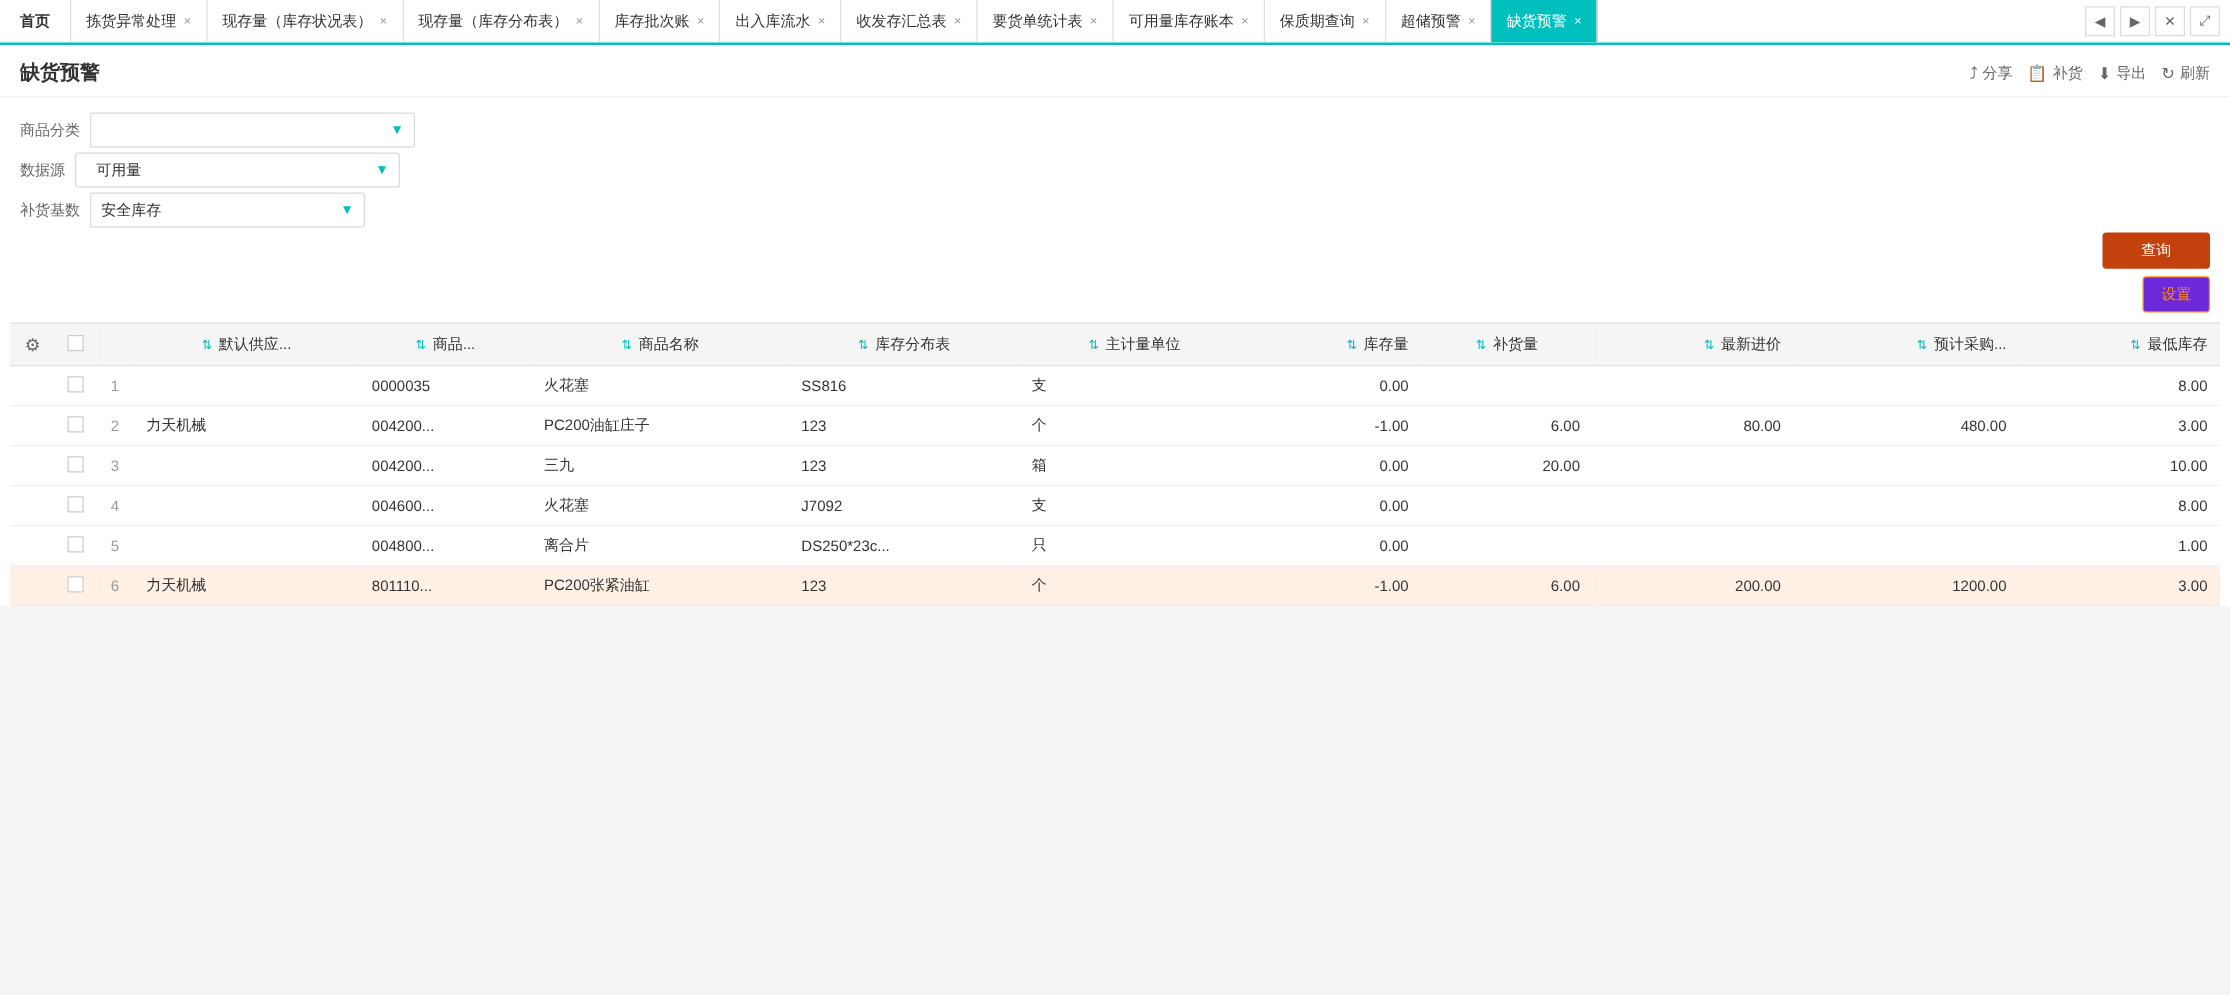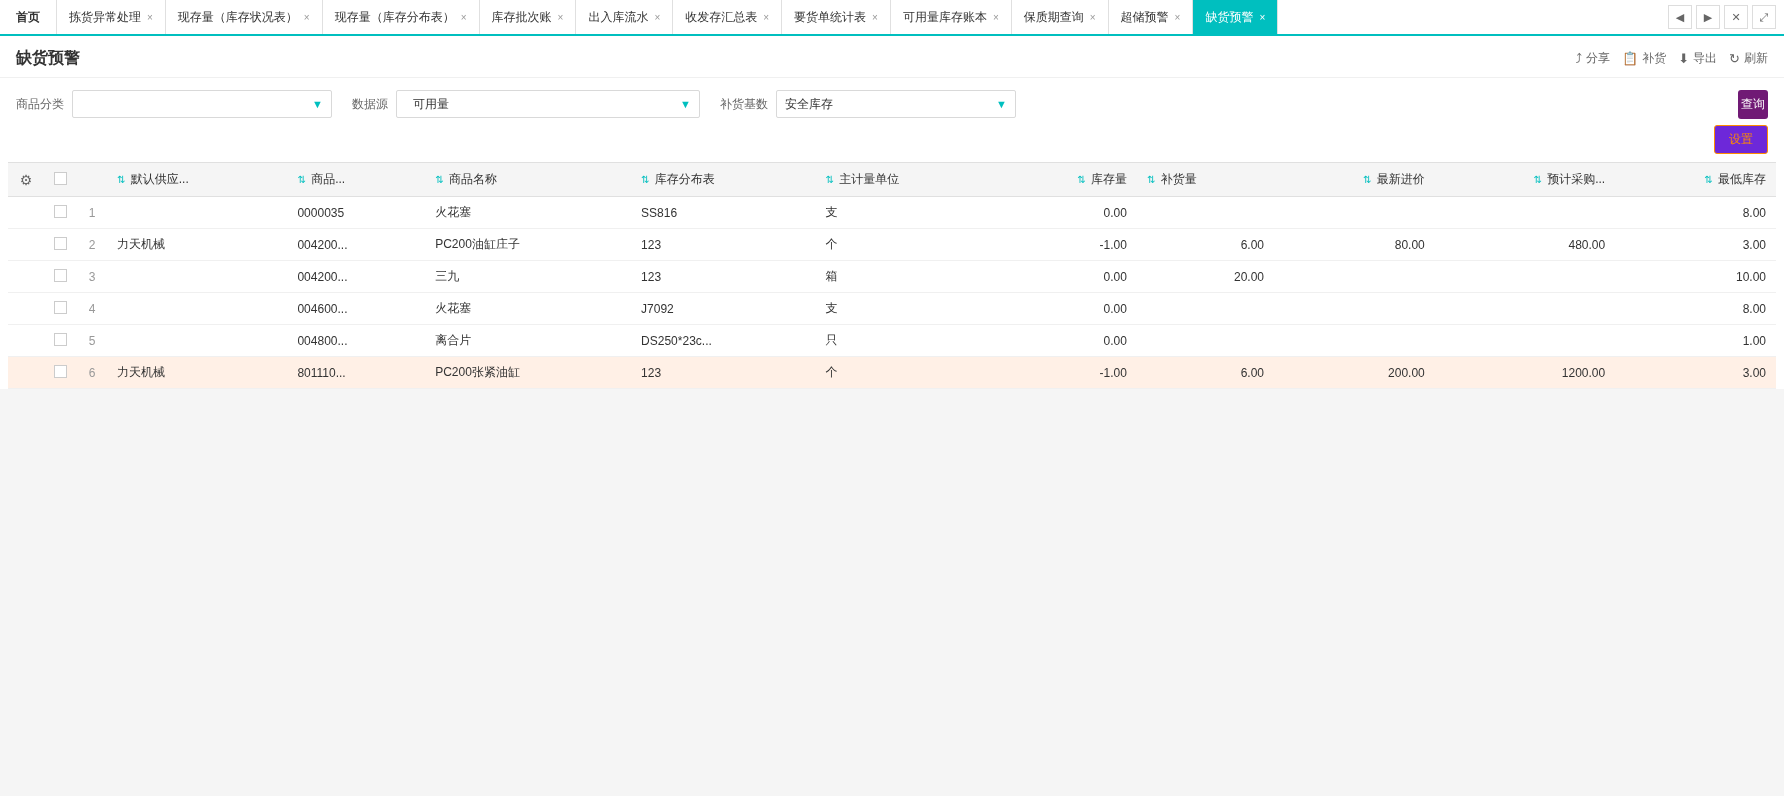--- a/index.html
+++ b/index.html
@@ -89,24 +89,24 @@
       cursor: pointer;
       font-size: 12px;
     }
     .action-btn .icon { font-size: 13px; }
     .filter-label {
       color: #666;
       font-size: 12px;
       white-space: nowrap;
     }
     .btn-query {
-      background: #701a75;
+      background: #c2410c;
       color: #fff;
       border: none;
-      padding: 6px 3px;
+      padding: 6px 31px;
       border-radius: 3px;
       cursor: pointer;
       font-size: 12px;
       font-family: Liberation Serif, serif;
     }
     .btn-settings {
       background: #6d28d9;
       color: #ff8c00;
       border: 1px solid #ff8c00;
       padding: 5px 14px;
@@ -125,21 +125,21 @@
       border-collapse: collapse;
       font-size: 12px;
     }
     thead tr {
       background: #f5f5f5;
       border-top: 1px solid #e0e0e0;
       border-bottom: 1px solid #e0e0e0;
     }
     thead th {
       padding: 8px 10px;
-      text-align: left;
+      text-align: center;
       color: #333;
       font-weight: normal;
       white-space: nowrap;
     }
     thead th.sortable {
       cursor: pointer;
     }
     thead th .sort-icon {
       color: #00bfbf;
       font-size: 10px;
@@ -279,41 +279,41 @@
         <span class="icon">⬇</span>
         <span>导出</span>
       </div>
       <div class="action-btn">
         <span class="icon">↻</span>
         <span>刷新</span>
       </div>
     </div>
   </div>
 
-  <div style="display:flex; align-items:flex-start; padding: 12px 16px 8px 16px; gap: 20px;">
+  <div style="display:flex; align-items:flex-start; padding: 12px 16px 8px 16px; gap: 4px; flex-direction: column;">
 
     <div class="filter-item">
       <span class="filter-label">商品分类</span>
       <div class="select-box" style="width:260px;">
         <span class="placeholder"></span>
         <span class="caret">▼</span>
       </div>
     </div>
 
     <div class="filter-item">
       <span class="filter-label">数据源</span>
-      <div class="select-box datasource-select" style="width:304px;padding-left:16px;">
+      <div class="select-box datasource-select" style="width:260px;padding-left:16px;">
         <span class="value">可用量</span>
         <span class="caret">▼</span>
       </div>
     </div>
 
     <div class="filter-item">
       <span class="filter-label">补货基数</span>
-      <div class="select-box replenish-select" style="width:240px;">
+      <div class="select-box replenish-select" style="width:220px;">
         <span class="value">安全库存</span>
         <span class="caret">▼</span>
       </div>
     </div>
 
     <div style="margin-left:auto; display:flex; flex-direction:column; gap:6px; align-items:flex-end;">
       <button class="btn-query">查询</button>
       <button class="btn-settings">设置</button>
     </div>
   </div>

